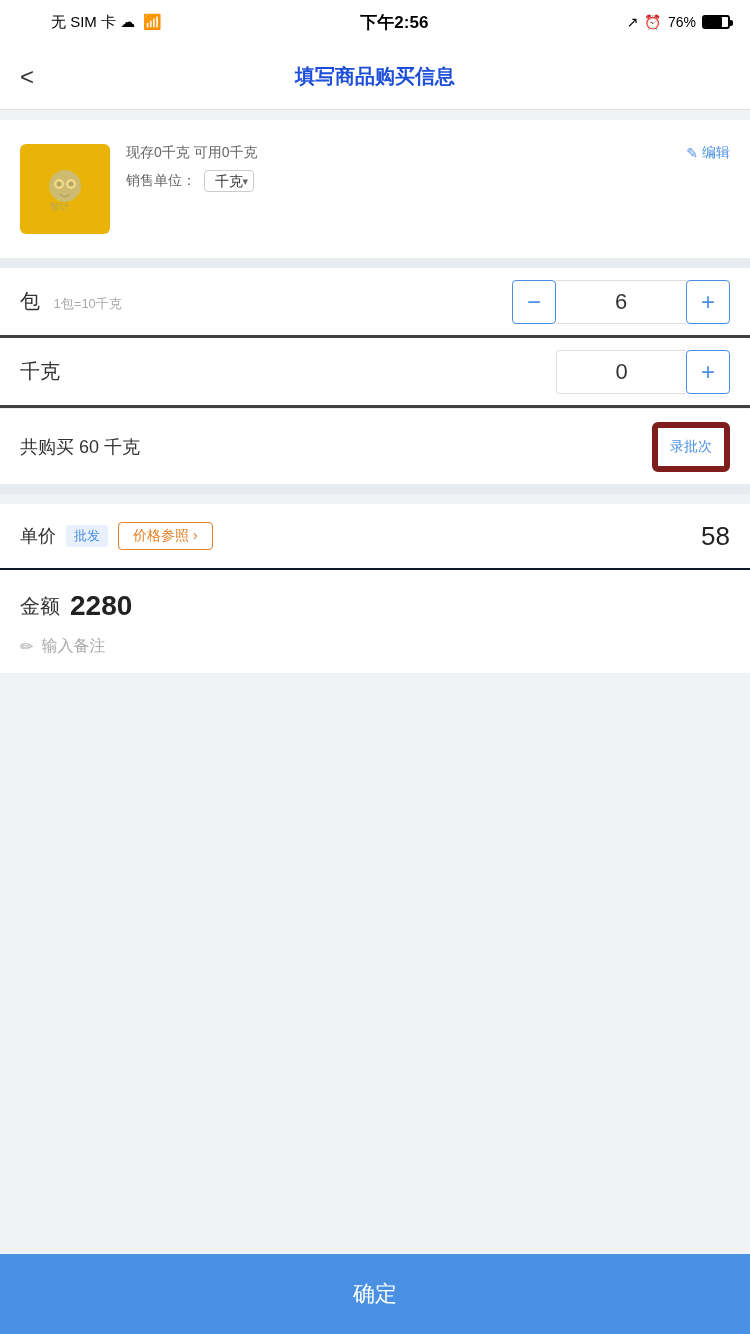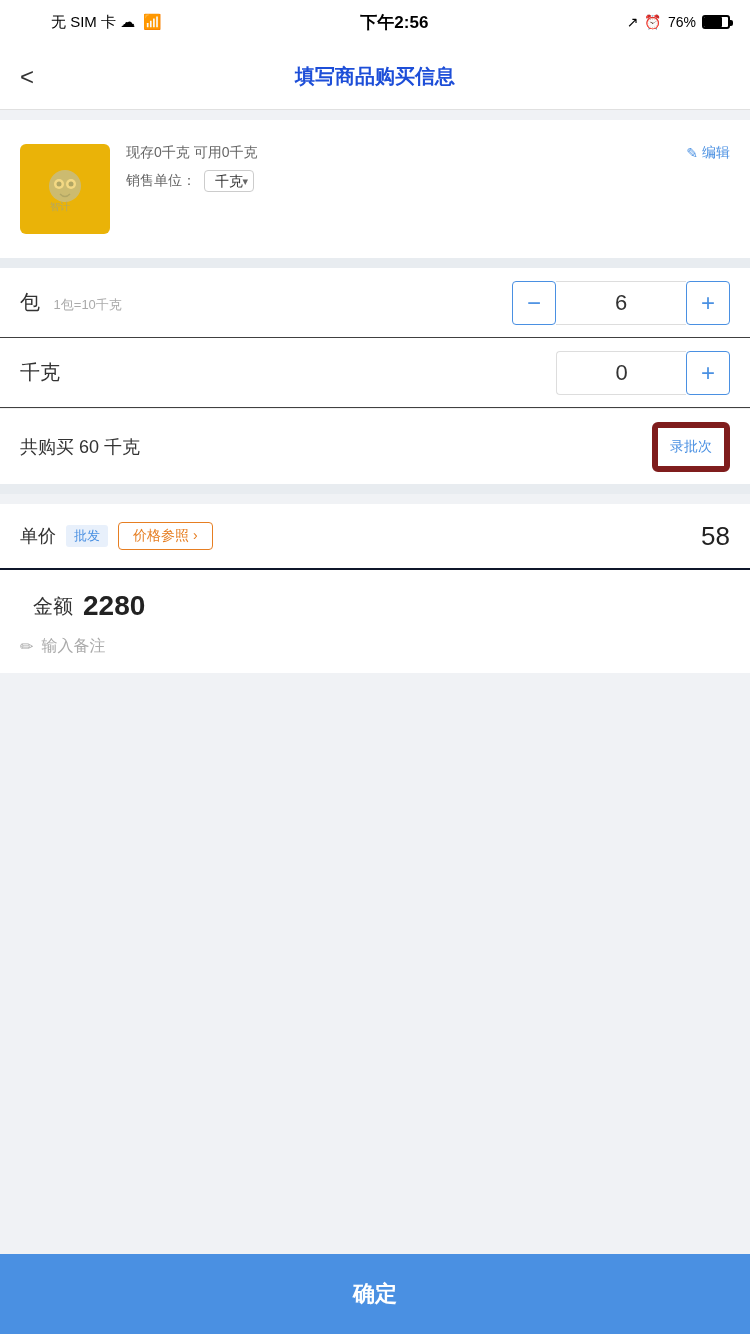--- a/index.html
+++ b/index.html
@@ -141,21 +141,21 @@
     
     .separator { height: 10px; background: #e8ecf0; }
 
     
     .quantity-section { background: #fff; }
     .quantity-row {
       display: flex;
       align-items: center;
       padding: 0 20px;
       height: 70px;
-      border-bottom: 1px solid #404040;
+      border-bottom: 3px solid #404040;
     }
     .quantity-label { font-size: 20px; color: #333; flex: 1; }
     .quantity-sublabel { font-size: 13px; color: #aaa; margin-left: 8px; }
     .quantity-controls { display: flex; align-items: center; gap: 0; }
     .qty-btn {
       width: 44px;
       height: 44px;
       border: 1px solid #4a90e2;
       background: #fff;
       color: #4a90e2;
@@ -234,39 +234,39 @@
       gap: 4px;
     }
     .price-value { margin-left: auto; font-size: 26px; color: #222; font-weight: 500; }
 
     
     .amount-section {
       background: #fff;
       padding: 20px 20px 16px;
     }
     .amount-row { display: flex; align-items: center; margin-bottom: 14px; }
-    .amount-label { font-size: 20px; color: #333; margin-left: 13px; }
+    .amount-label { font-size: 20px; color: #333; }
     .amount-value { font-size: 28px; font-weight: 700; color: #222; margin-left: 10px; }
     .note-row { display: flex; align-items: center; gap: 8px; color: #aaa; font-size: 16px; cursor: pointer; }
     .pencil-icon { font-size: 16px; }
 
     
     .content-spacer { background: #f0f2f5; flex: 1; min-height: 300px; }
 
     
     .confirm-btn {
       position: fixed;
       bottom: 0;
       left: 0;
       width: 750px;
       height: 80px;
       background: #4a90e2;
       color: #fff;
       font-size: 22px;
-      font-weight: 700;
+      font-weight: 400;
       border: none;
       cursor: pointer;
       display: flex;
       align-items: center;
       justify-content: center;
     }
 
     
     .product-card { position: relative; }
   </style>

